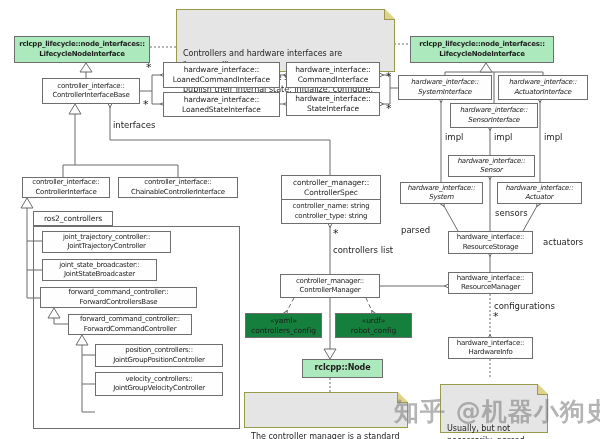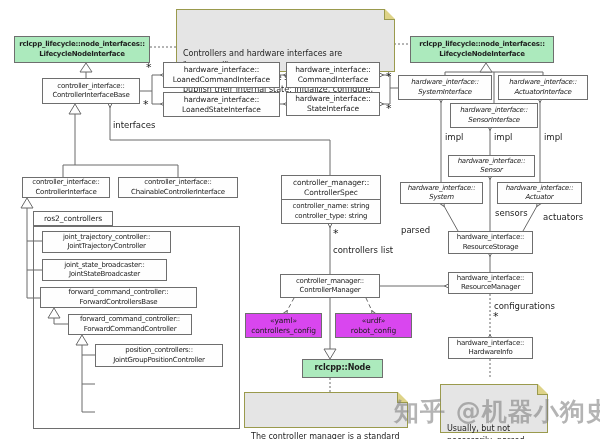--- a/index.html
+++ b/index.html
@@ -8,21 +8,21 @@
   #wires{position:absolute;left:0;top:0;width:600px;height:439px;}
   #wires line,#wires path{stroke:#6b6b6b;stroke-width:1;fill:none;}
   #wires polygon{fill:#fefefe;stroke:#6b6b6b;stroke-width:1;}
   .cls{position:absolute;box-sizing:border-box;background:#fefefe;border:1px solid #6e6e6e;
     display:flex;align-items:center;justify-content:center;text-align:center;
     white-space:pre-line;color:#1d1d1d;font-size:7.5px;line-height:1.3;
     letter-spacing:-0.1px;padding:1px;}
   .sm{font-size:7px;letter-spacing:-0.25px;}
   .it{font-style:italic;}
   .green{background:#aceabd;font-weight:bold;}
-  .blue{background:#d946ef;}
+  .blue{background:#15803d;}
   .spec{flex-direction:column;padding:0;}
   .spec .t{flex:1;display:flex;align-items:center;justify-content:center;
     border-bottom:1px solid #6e6e6e;width:100%;white-space:pre-line;}
   .spec .a{flex:1;display:flex;align-items:center;justify-content:center;
     width:100%;white-space:pre-line;font-size:7px;letter-spacing:-0.2px;}
   .pkgbody{position:absolute;box-sizing:border-box;border:1px solid #6e6e6e;background:transparent;}
   .note{position:absolute;box-sizing:border-box;background:#e5e5e5;border:1px solid #9a9a4d;
     color:#1d1d1d;font-size:8px;line-height:1.5;white-space:pre-line;padding:14px 6px;text-align:left;}
   .fold{position:absolute;top:-1px;right:-1px;width:10px;height:10px;
     border-left:1px solid #9a9a4d;border-bottom:1px solid #9a9a4d;
@@ -157,28 +157,30 @@
 
   <div class="cls sm" style="left:22px;top:177px;width:88px;height:21px">controller_interface::
 ControllerInterface</div>
   <div class="cls sm" style="left:118px;top:177px;width:120px;height:21px">controller_interface::
 ChainableControllerInterface</div>
 
   <div class="cls" style="left:33px;top:211px;width:80px;height:15px">ros2_controllers</div>
   <div class="pkgbody" style="left:33px;top:226px;width:207px;height:203px"></div>
   <div class="cls sm" style="left:42px;top:231px;width:129px;height:22px">joint_trajectory_controller::
 JointTrajectoryController</div>
-  <div class="cls sm" style="left:42px;top:259px;width:125px;height:22px">joint_state_broadcaster::
+  <div class="cls sm" style="left:42px;top:259px;width:115px;height:22px">joint_state_broadcaster::
 JointStateBroadcaster</div>
   <div class="cls sm" style="left:40px;top:287px;width:157px;height:21px">forward_command_controller::
 ForwardControllersBase</div>
   <div class="cls sm" style="left:68px;top:314px;width:124px;height:21px">forward_command_controller::
 ForwardCommandController</div>
   <div class="cls sm" style="left:95px;top:344px;width:128px;height:23px">position_controllers::
 JointGroupPositionController</div>
+  <div class="cls sm" style="left:95px;top:372px;width:128px;height:24px">velocity_controllers::
+JointGroupVelocityController</div>
 
   <div class="cls spec" style="left:281px;top:175px;width:100px;height:49px">
     <div class="t">controller_manager::
 ControllerSpec</div>
     <div class="a">controller_name: string
 controller_type: string</div>
   </div>
   <div class="cls sm" style="left:280px;top:274px;width:100px;height:24px">controller_manager::
 ControllerManager</div>
   <div class="cls blue" style="left:245px;top:313px;width:77px;height:25px">«yaml»
@@ -192,19 +194,19 @@
   <div class="lbl star" style="left:143px;top:101px">*</div>
   <div class="lbl star" style="left:386px;top:73px">*</div>
   <div class="lbl star" style="left:386px;top:105px">*</div>
   <div class="lbl star" style="left:333px;top:230px">*</div>
   <div class="lbl" style="left:333px;top:245px">controllers list</div>
   <div class="lbl" style="left:445px;top:132px">impl</div>
   <div class="lbl" style="left:494px;top:132px">impl</div>
   <div class="lbl" style="left:544px;top:132px">impl</div>
   <div class="lbl" style="left:401px;top:225px">parsed</div>
   <div class="lbl" style="left:495px;top:208px">sensors</div>
-  <div class="lbl" style="left:543px;top:212px">actuators</div>
+  <div class="lbl" style="left:543px;top:237px">actuators</div>
   <div class="lbl" style="left:494px;top:301px">configurations</div>
   <div class="lbl star" style="left:493px;top:313px">*</div>
 
   <div class="wm">知乎 @机器小狗史努比</div>
 
 </div>
 
 </body></html>

